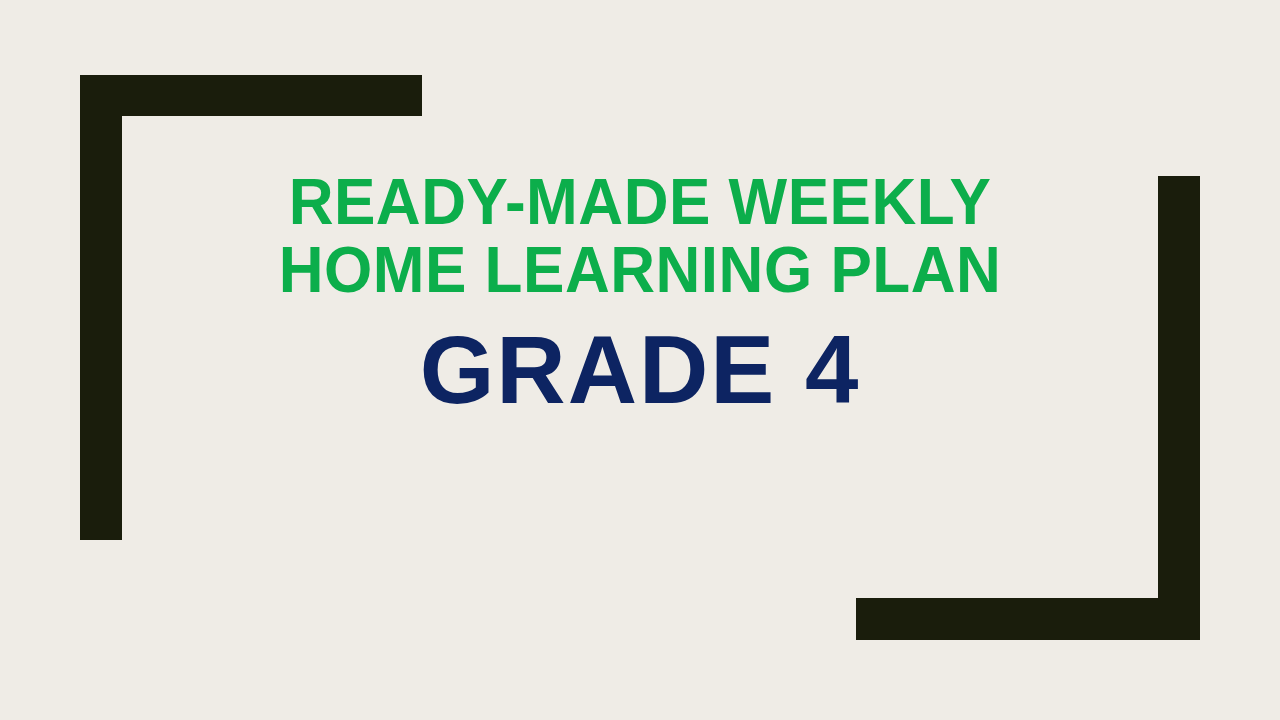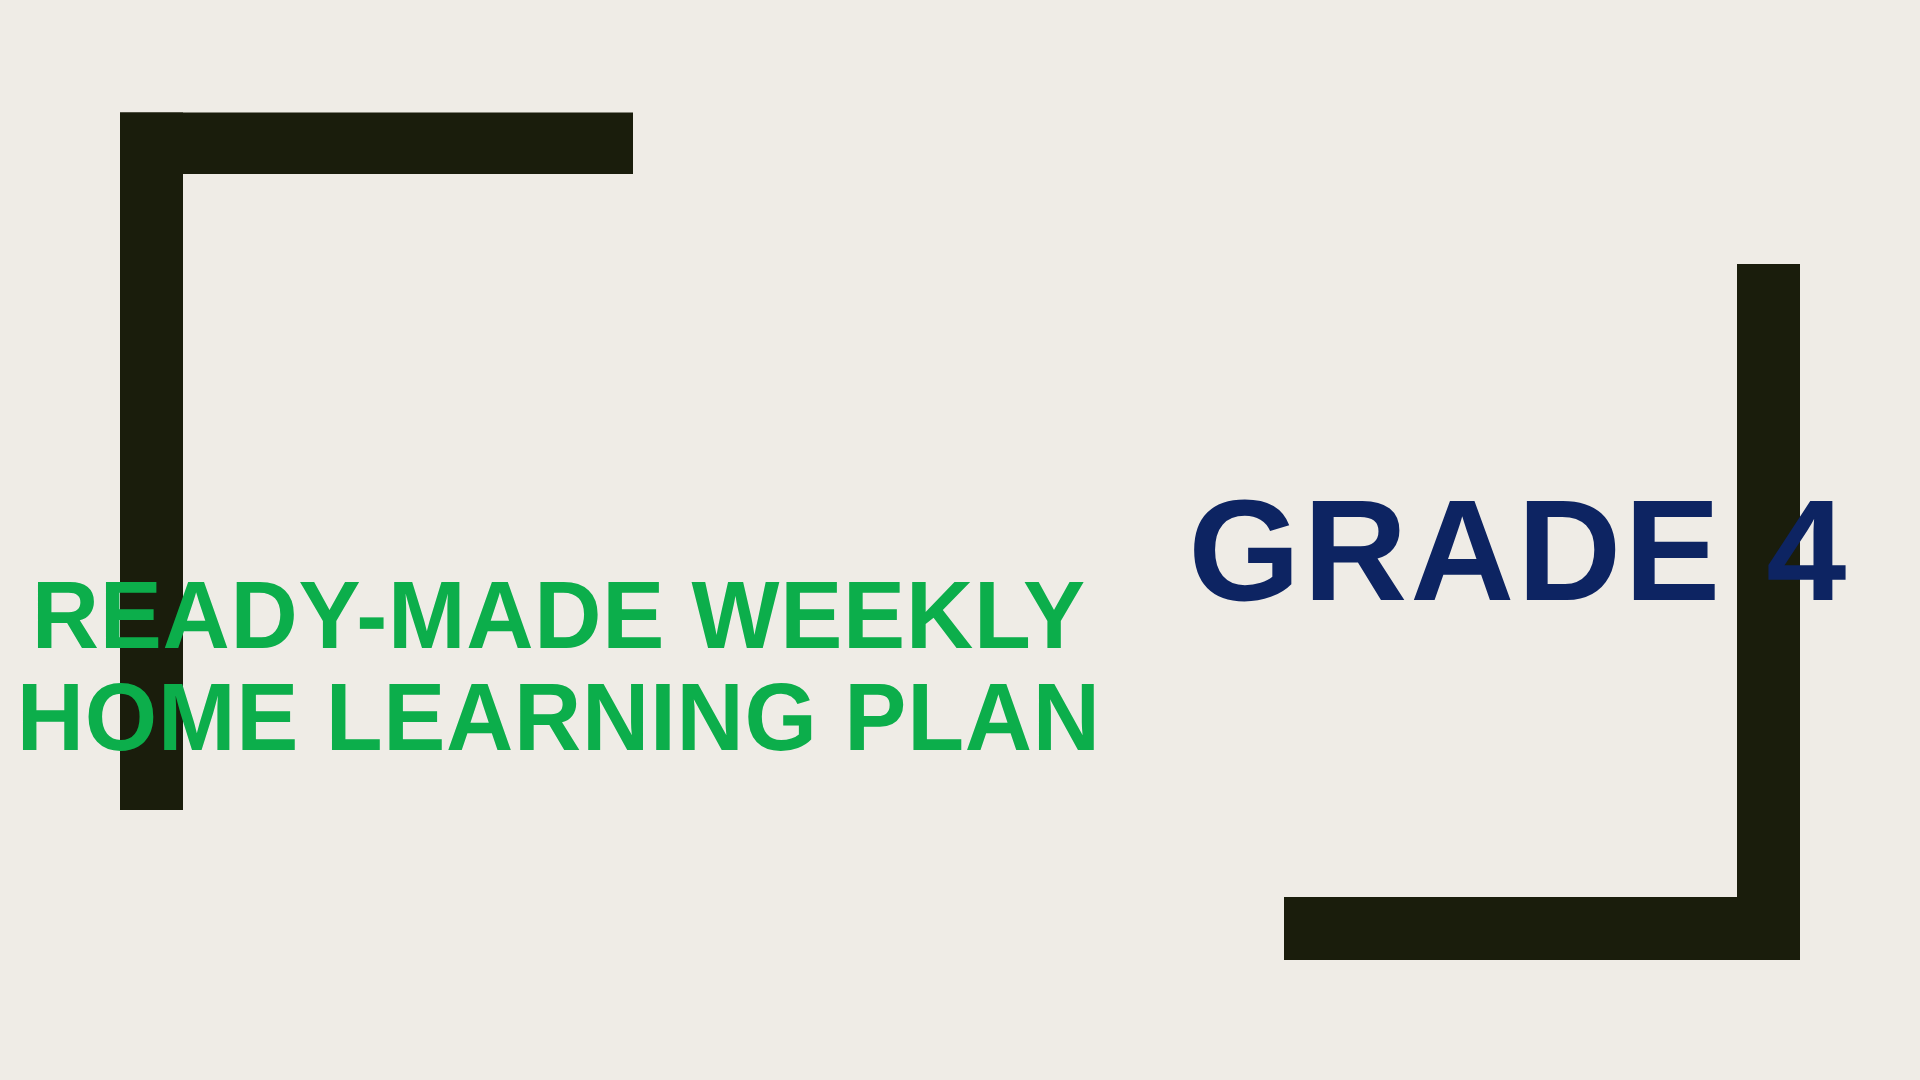--- a/index.html
+++ b/index.html
@@ -36,21 +36,21 @@
   #br-horizontal { left: 856px;  top: 598px; width: 344px; height: 42px; }
 
   
   #text-block {
     position: absolute;
     left: 0;
     top: 0;
     width: 1280px;
     height: 720px;
     display: flex;
-    flex-direction: row;
+    flex-direction: column;
     align-items: center;
     justify-content: flex-start;
     pointer-events: none;
   }
 
   #headline {
     margin: 0;
     padding: 0;
     margin-top: 168px;
     width: 820px;

